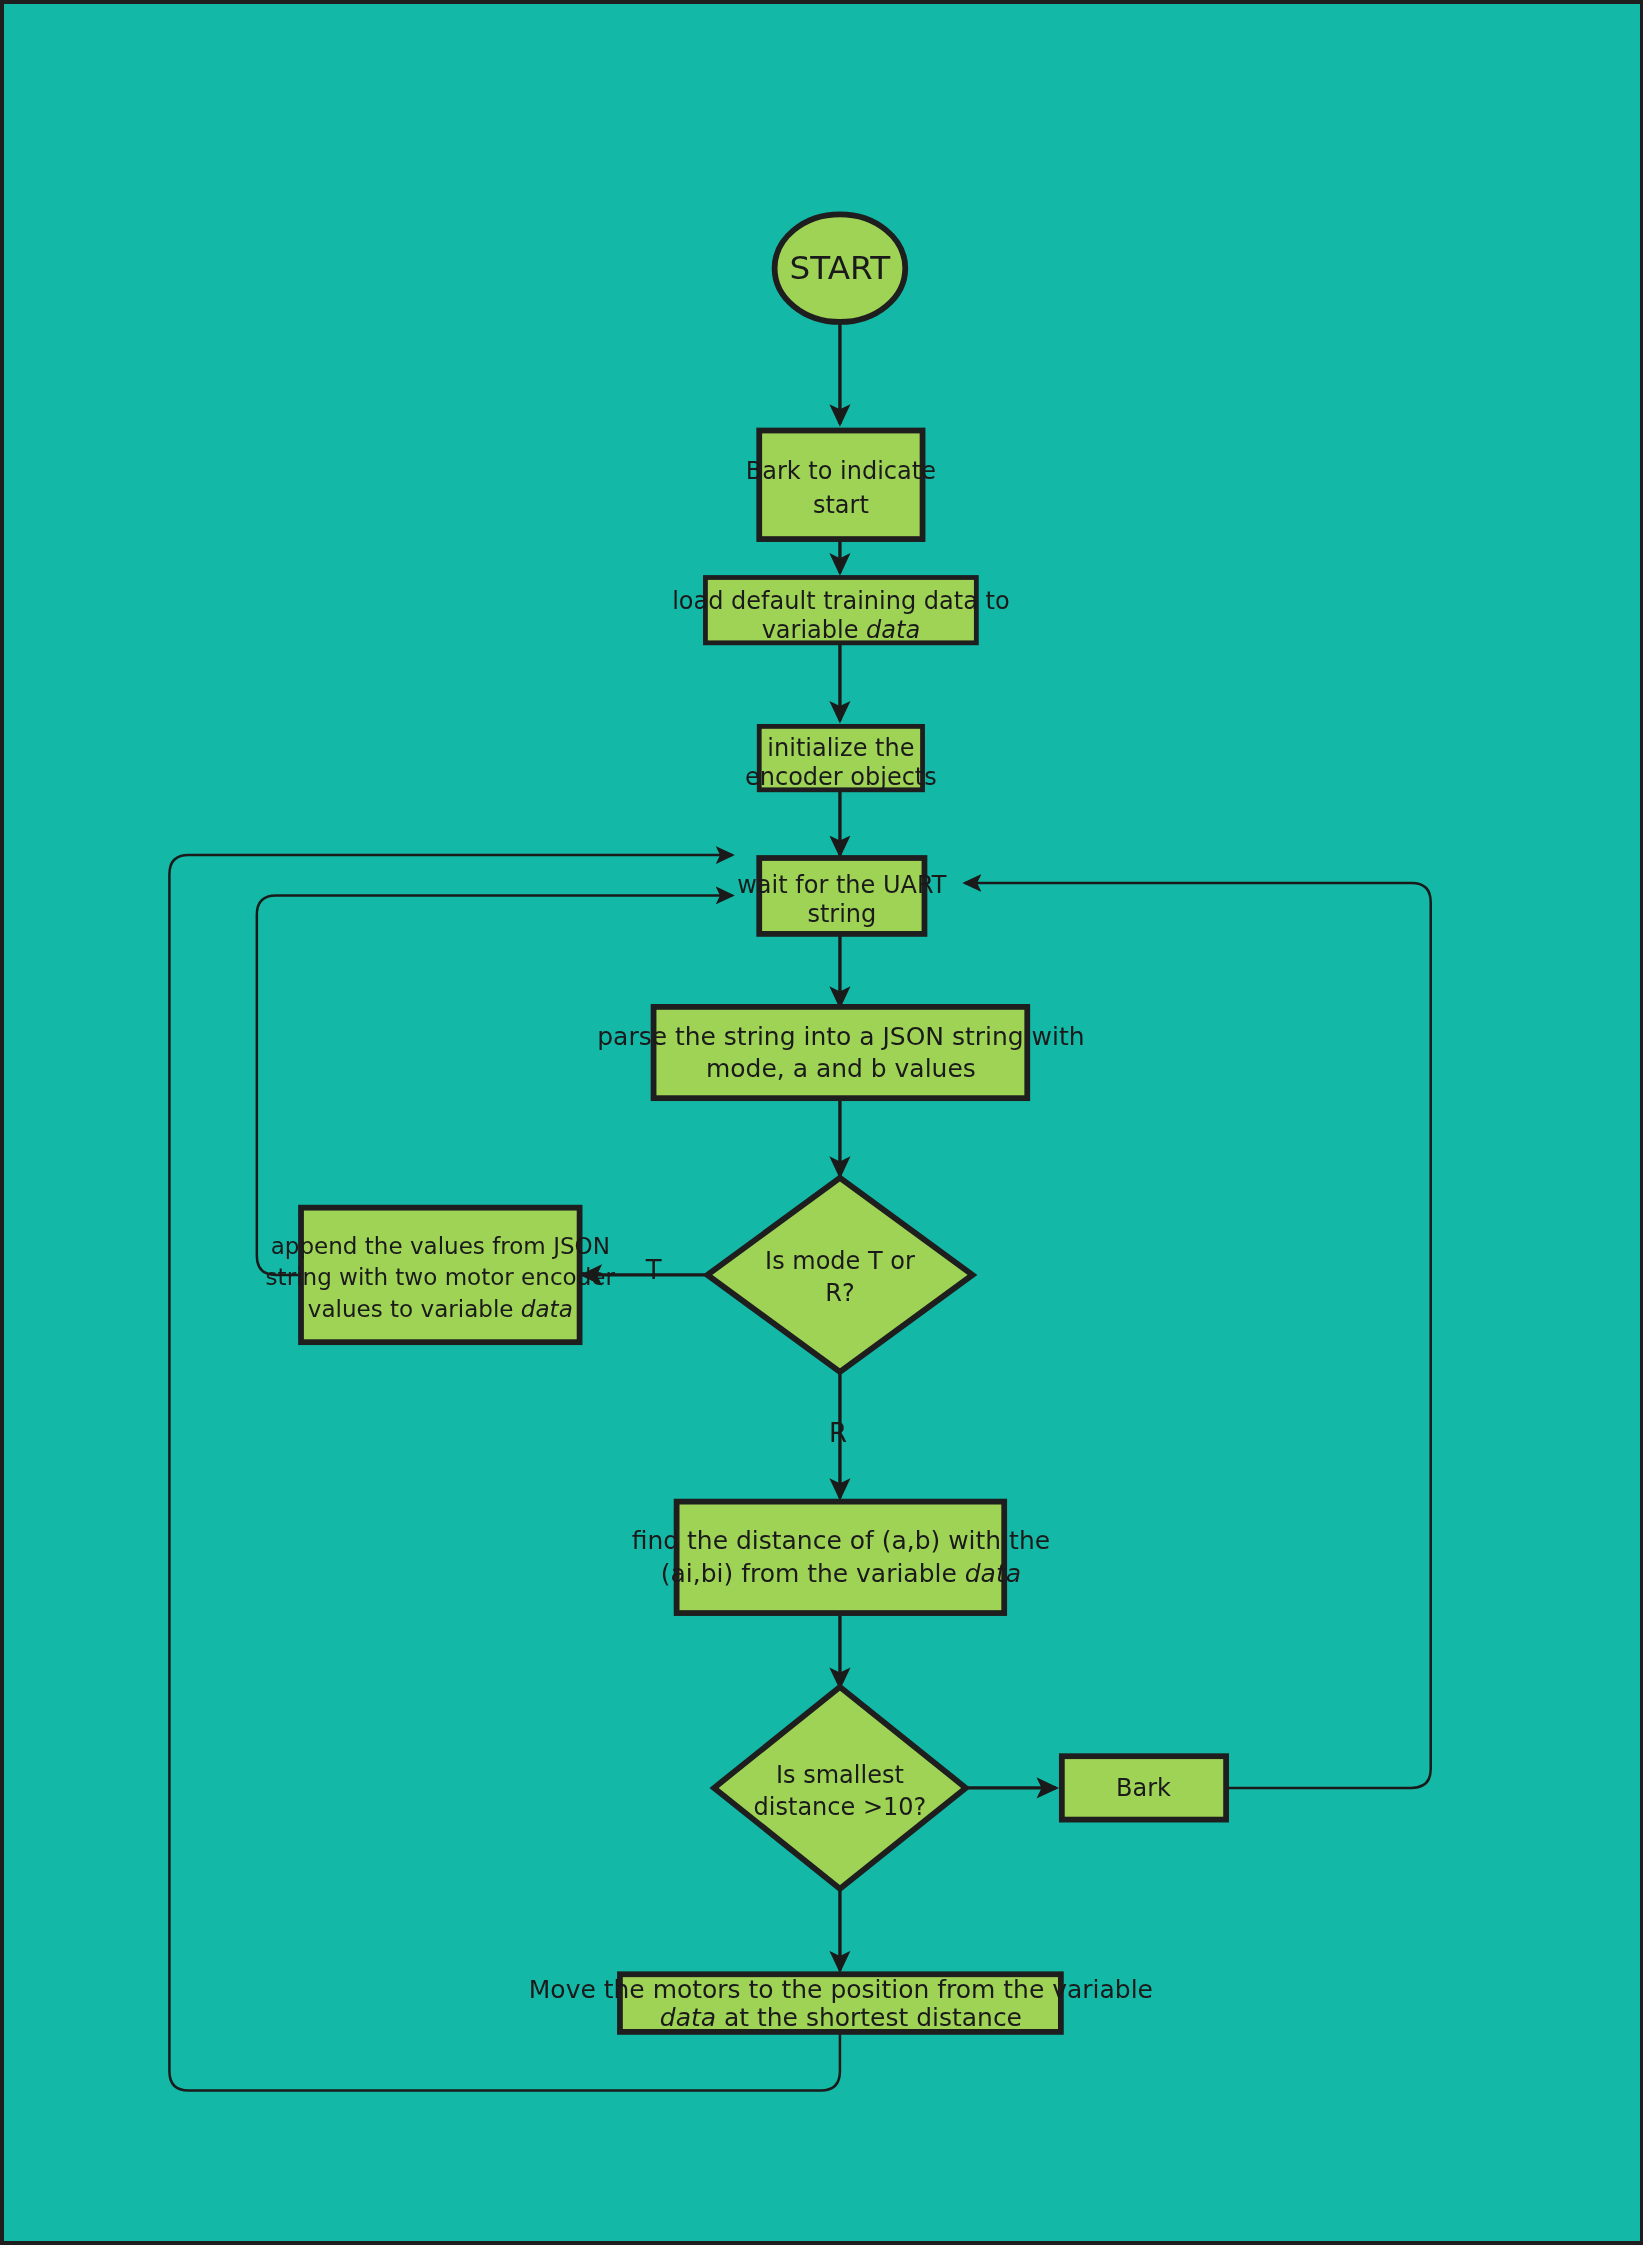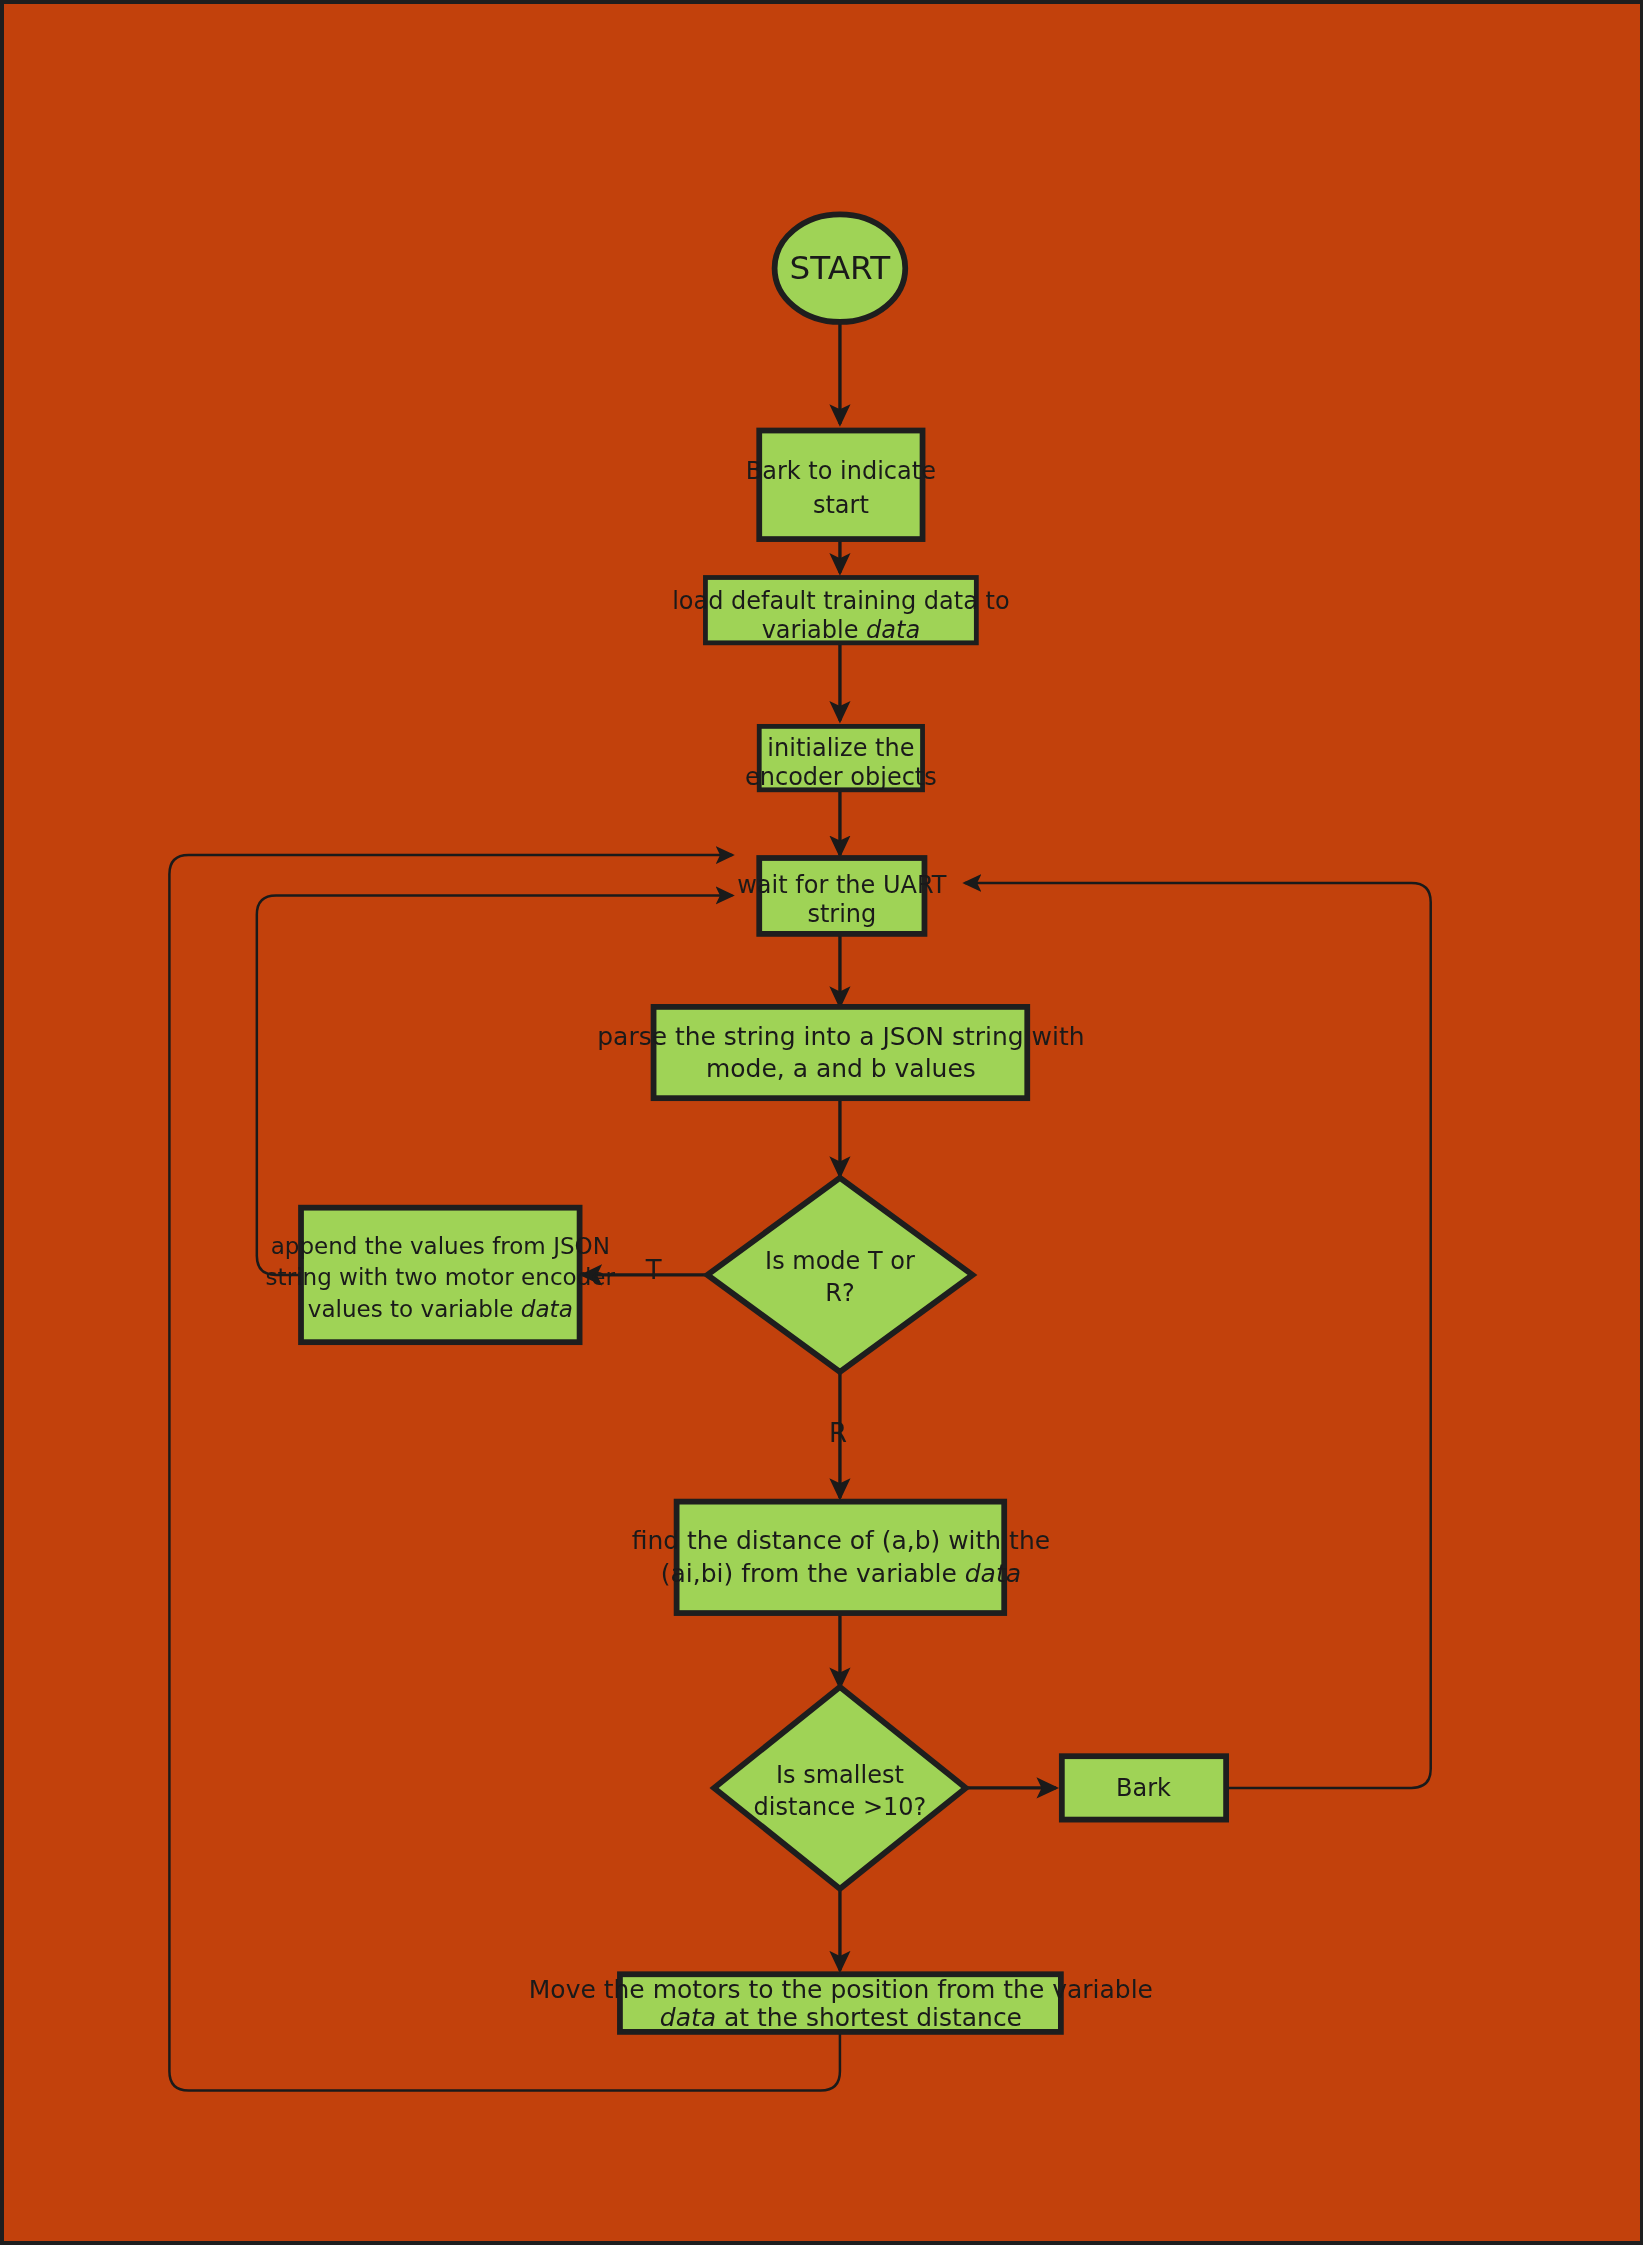--- a/index.html
+++ b/index.html
@@ -4,21 +4,21 @@
 <style>
   html, body {
     margin: 0;
     padding: 0;
     background: #ffffff;
   }
   #page {
     position: relative;
     width: 1644px;
     height: 2245px;
-    background: #c2410c;
+    background: #14b8a6;
     border: 4.8px solid #1e1e1e;
     box-sizing: border-box;
     overflow: hidden;
     font-family: "DejaVu Sans", "Liberation Sans", sans-serif;
   }
   #flow-svg {
     position: absolute;
     left: 0;
     top: 0;
     width: 1644px;

